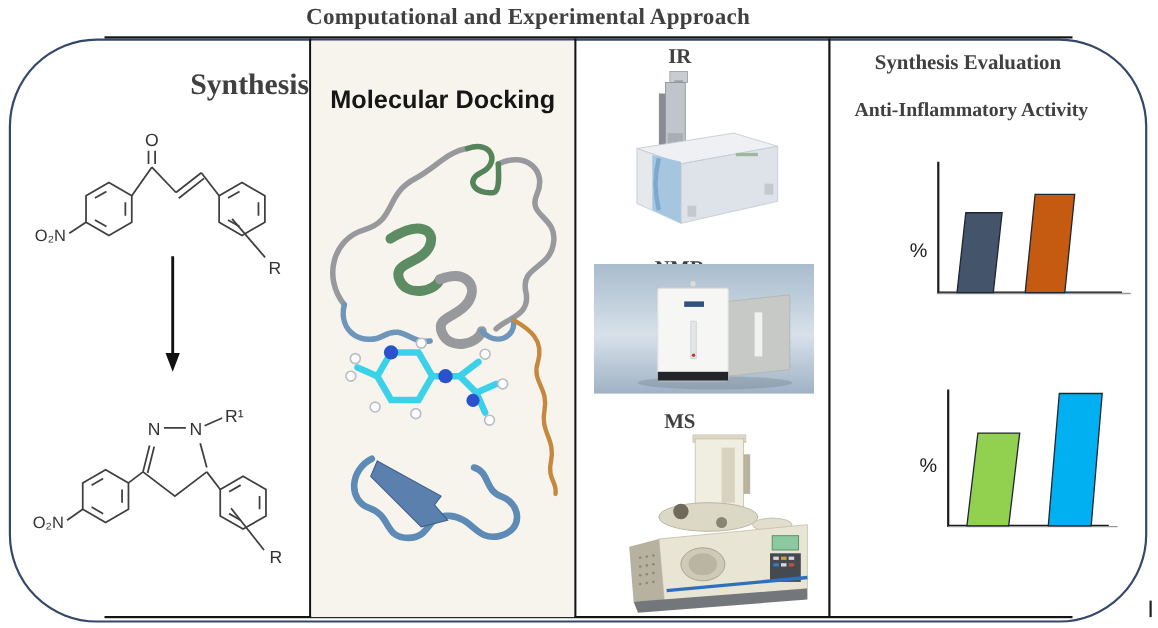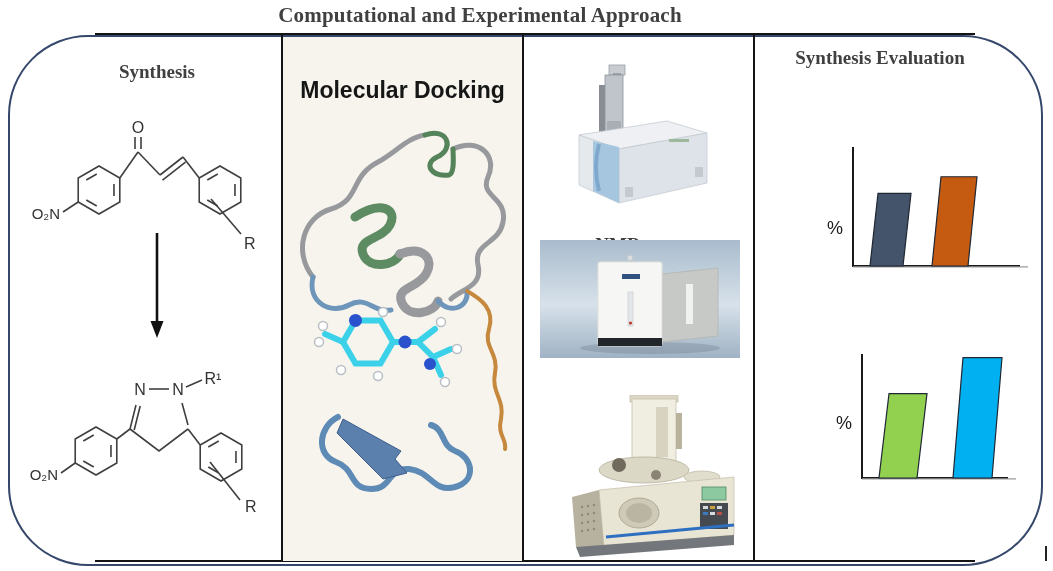--- a/index.html
+++ b/index.html
@@ -7,21 +7,21 @@
          font-family:"Liberation Serif",serif;}
   .abs{position:absolute;}
   .serifB{font-family:"Liberation Serif",serif;font-weight:bold;color:#404040;}
   .sansB{font-family:"Liberation Sans",sans-serif;font-weight:bold;color:#161616;}
   #main-title{left:0;top:3px;width:960px;text-align:center;font-size:21px;letter-spacing:.2px;}
   #frame{left:8px;top:35px;width:1031px;height:527px;border:2px solid #35486b;border-radius:80px;}
   .hline{background:#141414;height:2px;}
   .vline{background:#141414;width:2px;}
   .panel{position:absolute;top:37px;height:524px;}
   #panel-docking{background:#f7f4ee;}
-  #synthesis-heading{left:25px;top:24px;width:248px;text-align:center;font-size:19px;}
+  #synthesis-heading{left:25px;top:24px;width:248px;text-align:right;font-size:27px;}
   #docking-heading{left:0;top:40px;width:100%;text-align:center;font-size:23px;}
   .spec-label{width:188px;text-align:center;font-size:19px;}
   #bio-heading{left:0;top:10px;width:250px;text-align:center;font-size:19px;}
   #chart1-title{left:0;top:52px;width:256px;text-align:center;font-size:18px;}
   #chart2-title{left:0;top:263px;width:272px;text-align:center;font-size:18px;}
   svg text{font-family:"Liberation Sans",sans-serif;fill:#333;}
   .pct{font-size:18px;fill:#1a1a1a;}
 </style>
 </head>
 <body>
@@ -137,20 +137,21 @@
       </g>
 
       <g fill="none" stroke-linecap="round">
         <path d="M55,380 C35,390 33,418 53,425 C73,432 66,452 88,452 C110,452 104,430 126,432 C148,434 150,456 172,450 C194,444 190,420 172,414 C158,409 162,392 148,388" stroke="#5d8bb5" stroke-width="6"></path>
       </g>
       <polygon points="60,382 118,414 112,422 124,436 100,442 54,396" fill="#5b80ae" stroke="#3e5e8c" stroke-width="1"></polygon>
     </svg>
   </div>
 
   <div class="panel" style="left:524px;width:229px;">
+    <div class="abs serifB spec-label" style="left:0;top:4px;">IR</div>
     <svg class="abs" style="left:25px;top:26px;" width="170" height="150" viewBox="0 0 170 150">
       <g>
         <rect x="60" y="2" width="16" height="10" fill="#c9cdd1" stroke="#9aa0a6" stroke-width="0.8"></rect>
         <rect x="64" y="10" width="8" height="14" fill="#9aa0a6"></rect>
         <rect x="50" y="22" width="6" height="50" fill="#878d93"></rect>
         <rect x="56" y="12" width="18" height="62" fill="#bfc5ca" stroke="#8d949a" stroke-width="0.8"></rect>
         <rect x="58" y="58" width="14" height="16" fill="#a8aeb4"></rect>
         <ellipse cx="62" cy="82" rx="30" ry="10" fill="#3f444a"></ellipse>
         <ellipse cx="60" cy="79" rx="26" ry="8" fill="#d8dbde" stroke="#9aa0a6" stroke-width="0.8"></ellipse>
         <polygon points="30,72 118,58 158,70 70,86" fill="#eef0f3" stroke="#c5ccd2" stroke-width="0.8"></polygon>
@@ -180,20 +181,21 @@
         <rect x="146" y="44" width="7" height="40" fill="#f0f2f0"></rect>
         <rect x="58" y="22" width="64" height="84" rx="2" fill="#f6f6f4" stroke="#e0e0dc"></rect>
         <rect x="58" y="98" width="64" height="8" fill="#22262b"></rect>
         <rect x="82" y="34" width="18" height="5" fill="#31517e"></rect>
         <rect x="88" y="52" width="5" height="34" fill="#e3e6e8" stroke="#cfd4d8" stroke-width="0.8"></rect>
         <circle cx="90.5" cy="83" r="1.6" fill="#c0392b"></circle>
         <circle cx="90" cy="18" r="3" fill="#d9dde0" stroke="#bcc2c7" stroke-width="0.8"></circle>
       </g>
     </svg>
 
+    <div class="abs serifB spec-label" style="left:0;top:336px;">MS</div>
     <svg class="abs" style="left:20px;top:358px;" width="195" height="165" viewBox="0 0 195 165">
       <g>
         <rect x="86" y="0" width="48" height="7" fill="#dcd7c4" stroke="#c8c2ae" stroke-width="0.8"></rect>
         <rect x="88" y="4" width="44" height="64" fill="#f0ede1" stroke="#c8c2ae" stroke-width="0.8"></rect>
         <rect x="112" y="12" width="12" height="50" fill="#d8d3c0"></rect>
         <rect x="132" y="18" width="6" height="36" fill="#b9b39e"></rect>
         <ellipse cx="100" cy="75" rx="45" ry="13" fill="#dcd8c6" stroke="#b5b09a" stroke-width="0.8"></ellipse>
         <circle cx="75" cy="70" r="7" fill="#6f6a5c"></circle>
         <circle cx="112" cy="80" r="5" fill="#8a8475"></circle>
         <ellipse cx="158" cy="82" rx="18" ry="6" fill="#e2decd" stroke="#c2bda8" stroke-width="0.8"></ellipse>
@@ -226,20 +228,21 @@
             <rect x="173" y="117" width="5" height="3" fill="#b5534a"></rect>
         </g>
         <path d="M62,142 L190,130" stroke="#2e6fc0" stroke-width="3" fill="none"></path>
         <polygon points="32,152 190,140 190,150 36,162" fill="#73767a"></polygon>
       </g>
     </svg>
   </div>
 
   <div class="panel" style="left:755px;width:290px;">
     <div id="bio-heading" class="abs serifB">Synthesis Evaluation</div>
+    <div id="chart1-title" class="abs serifB">Anti-Inflammatory Activity</div>
 
     <svg id="chart-svg-0" class="abs" style="left:40px;top:100px;" width="236" height="140" viewBox="0 0 236 140">
       <path d="M58,10 L58,129 L225,129" fill="none" stroke="#1a1a1a" stroke-width="2"></path>
       <path d="M58,129.8 L233,129.8" stroke="#9a9a9a" stroke-width="1.2"></path>
       <text class="pct" x="48" y="97" text-anchor="end">%</text>
       <g id="chart-bars-0">
           <polygon points="75,129 108,129 116,56.41 83,56.41" fill="#44546a" stroke="#1f2733" stroke-width="1.2"></polygon>
           <polygon points="137,129 173,129 182,39.75 146,39.75" fill="#c55a11" stroke="#1f2733" stroke-width="1.2"></polygon>
         </g>
     </svg>

